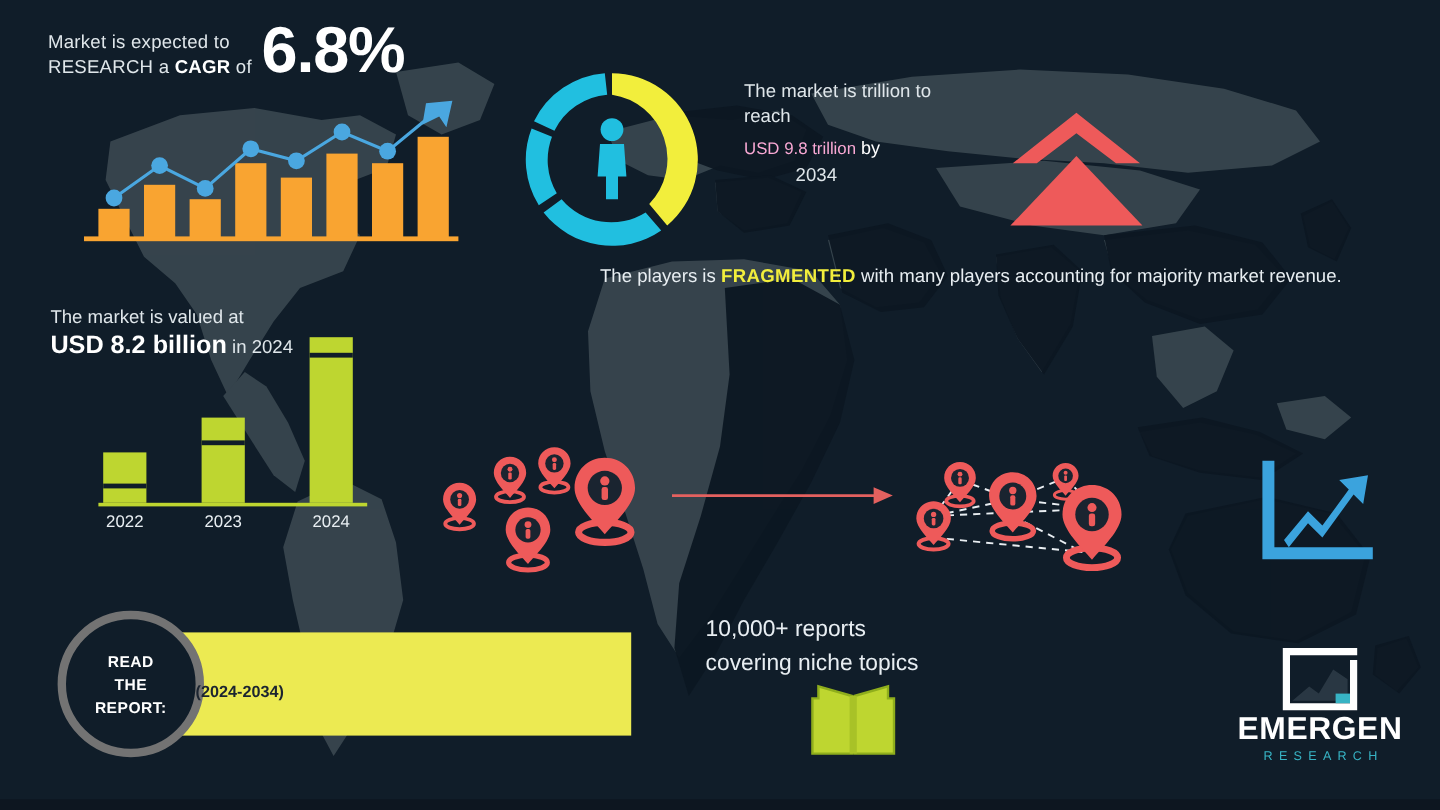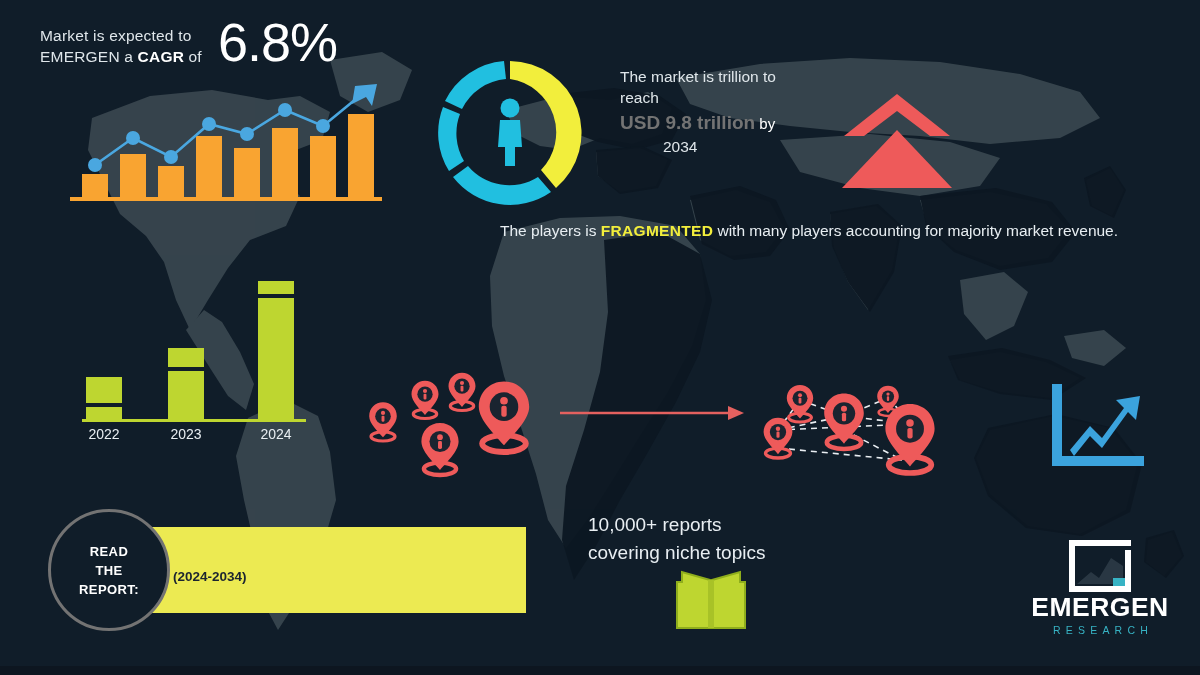--- a/index.html
+++ b/index.html
@@ -32,35 +32,35 @@
     letter-spacing: .2px;
     width: 178px;
     padding-top: 8px;
   }
   #cagr-text b { color: #ffffff; font-weight: bold; }
   #cagr-value {
     display: inline-block;
     vertical-align: middle;
     color: #ffffff;
     font-size: 54px;
-    font-weight: normal;
+    font-weight: bold;
     letter-spacing: -1px;
     line-height: 56px;
   }
 
   
   #orange-chart { left: 62px; top: 78px; width: 330px; height: 132px; }
 
   
   #donut { left: 432px; top: 56px; width: 160px; height: 155px; }
 
   
   #forecast-block { left: 620px; top: 66px; width: 240px; }
   #forecast-l1 { color: #dfe6ea; font-size: 15.5px; line-height: 21px; }
-  #forecast-l2 { color: #737373; font-size: 19px; font-weight: bold; line-height: 26px; margin-top: 3px; display: inline; }
+  #forecast-l2 { color: #f9a8d4; font-size: 14px; font-weight: normal; line-height: 26px; margin-top: 3px; display: inline; }
   #forecast-by { color: #ffffff; font-size: 15px; font-weight: normal; text-align: center; }
   #forecast-l3 { color: #dfe6ea; font-size: 15.5px; line-height: 21px; margin-left: 43px; }
 
   
   #red-arrows { left: 838px; top: 92px; width: 118px; height: 100px; }
 
   
   #fragmented {
     left: 500px; top: 218px; width: 640px;
     color: #e8eef2; font-size: 15.5px; line-height: 26px;
@@ -88,31 +88,31 @@
   #report-bar {
     left: 135px; top: 527px;
     width: 391px; height: 86px;
     background: #ecea52;
   }
   #report-circle {
     left: 48px; top: 509px;
     width: 122px; height: 122px;
     border-radius: 50%;
     background: #101d29;
-    border: 3px solid #737373;
+    border: 7px solid #737373;
     display: flex; align-items: center; justify-content: center;
     z-index: 3;
   }
   #report-circle-label {
     color: #ffffff; font-size: 13px; font-weight: bold;
     line-height: 19px; text-align: center; letter-spacing: .4px;
   }
   #report-text { left: 163px; top: 558px; width: 350px; z-index: 4; }
   #report-title { color: #1b2430; font-size: 14px; font-weight: bold; line-height: 20px; letter-spacing: .1px; }
-  #report-years { color: #1b2430; font-size: 13.5px; font-weight: bold; line-height: 20px; margin-top: 9px; margin-left: 10px; }
+  #report-years { color: #1b2430; font-size: 13.5px; font-weight: bold; line-height: 20px; margin-top: 9px; }
 
   
   #reports-block { left: 588px; top: 511px; width: 280px; }
   #reports-l1 { color: #e8eef2; font-size: 19px; line-height: 28px; }
   #reports-l2 { color: #e8eef2; font-size: 19px; line-height: 28px; }
   #book-icon { left: 672px; top: 566px; width: 78px; height: 66px; }
 
   
   #logo-block { left: 1025px; top: 536px; width: 150px; height: 110px; }
   #logo-name {
@@ -188,21 +188,21 @@
       <path d="M560,94 L614,88 L660,96 L686,114 L672,140 L636,150 L598,142 L566,130 Z"></path>
       <path d="M596,150 L642,146 L672,160 L658,188 L620,194 L598,176 Z"></path>
       <path d="M1084,178 L1110,166 L1126,190 L1114,218 L1090,206 Z"></path>
       <path d="M1146,538 L1174,530 L1184,556 L1166,578 L1144,562 Z"></path>
     </g>
   </svg>
 
   <div class="layer" id="cagr-block">
     <div id="cagr-text">
       <span>Market is expected to</span><br>
-      <span>EMERGEN a </span><b>CAGR</b><span> of</span>
+      <span>RESEARCH a </span><b>CAGR</b><span> of</span>
     </div><div id="cagr-value">6.8%</div>
   </div>
 
   <svg class="layer" id="orange-chart" viewBox="0 0 330 132">
     <g fill="#f9a431">
       <rect x="20" y="96" width="26" height="24"></rect>
       <rect x="58" y="76" width="26" height="44"></rect>
       <rect x="96" y="88" width="26" height="32"></rect>
       <rect x="134" y="58" width="26" height="62"></rect>
       <rect x="172" y="70" width="26" height="50"></rect>
@@ -253,20 +253,26 @@
 
   <svg class="layer" id="red-arrows" viewBox="0 0 118 100">
     <path d="M59,2 L112,44 L92,44 L59,19 L26,44 L6,44 Z" fill="#ee5a5a"></path>
     <path d="M59,38 L114,96 L4,96 Z" fill="#ee5a5a"></path>
   </svg>
 
   <div class="layer" id="fragmented">
     <span>The players is </span><span class="hl">FRAGMENTED</span><span> with many players accounting for majority market revenue.</span>
   </div>
 
+  <div class="layer" id="valued-block">
+    <div id="valued-l1">The market is valued at</div>
+    <div>
+      <span id="valued-l2">USD 8.2 billion</span><span id="valued-suffix"> in 2024</span>
+    </div>
+  </div>
 
   <svg class="layer" id="green-chart" viewBox="0 0 230 175">
 
     <rect x="8" y="105" width="36" height="42" fill="#bed630"></rect>
     <rect x="8" y="131" width="36" height="4" fill="#101d29"></rect>
 
     <rect x="90" y="76" width="36" height="71" fill="#bed630"></rect>
     <rect x="90" y="95" width="36" height="4" fill="#101d29"></rect>
 
     <rect x="180" y="9" width="36" height="138" fill="#bed630"></rect>

